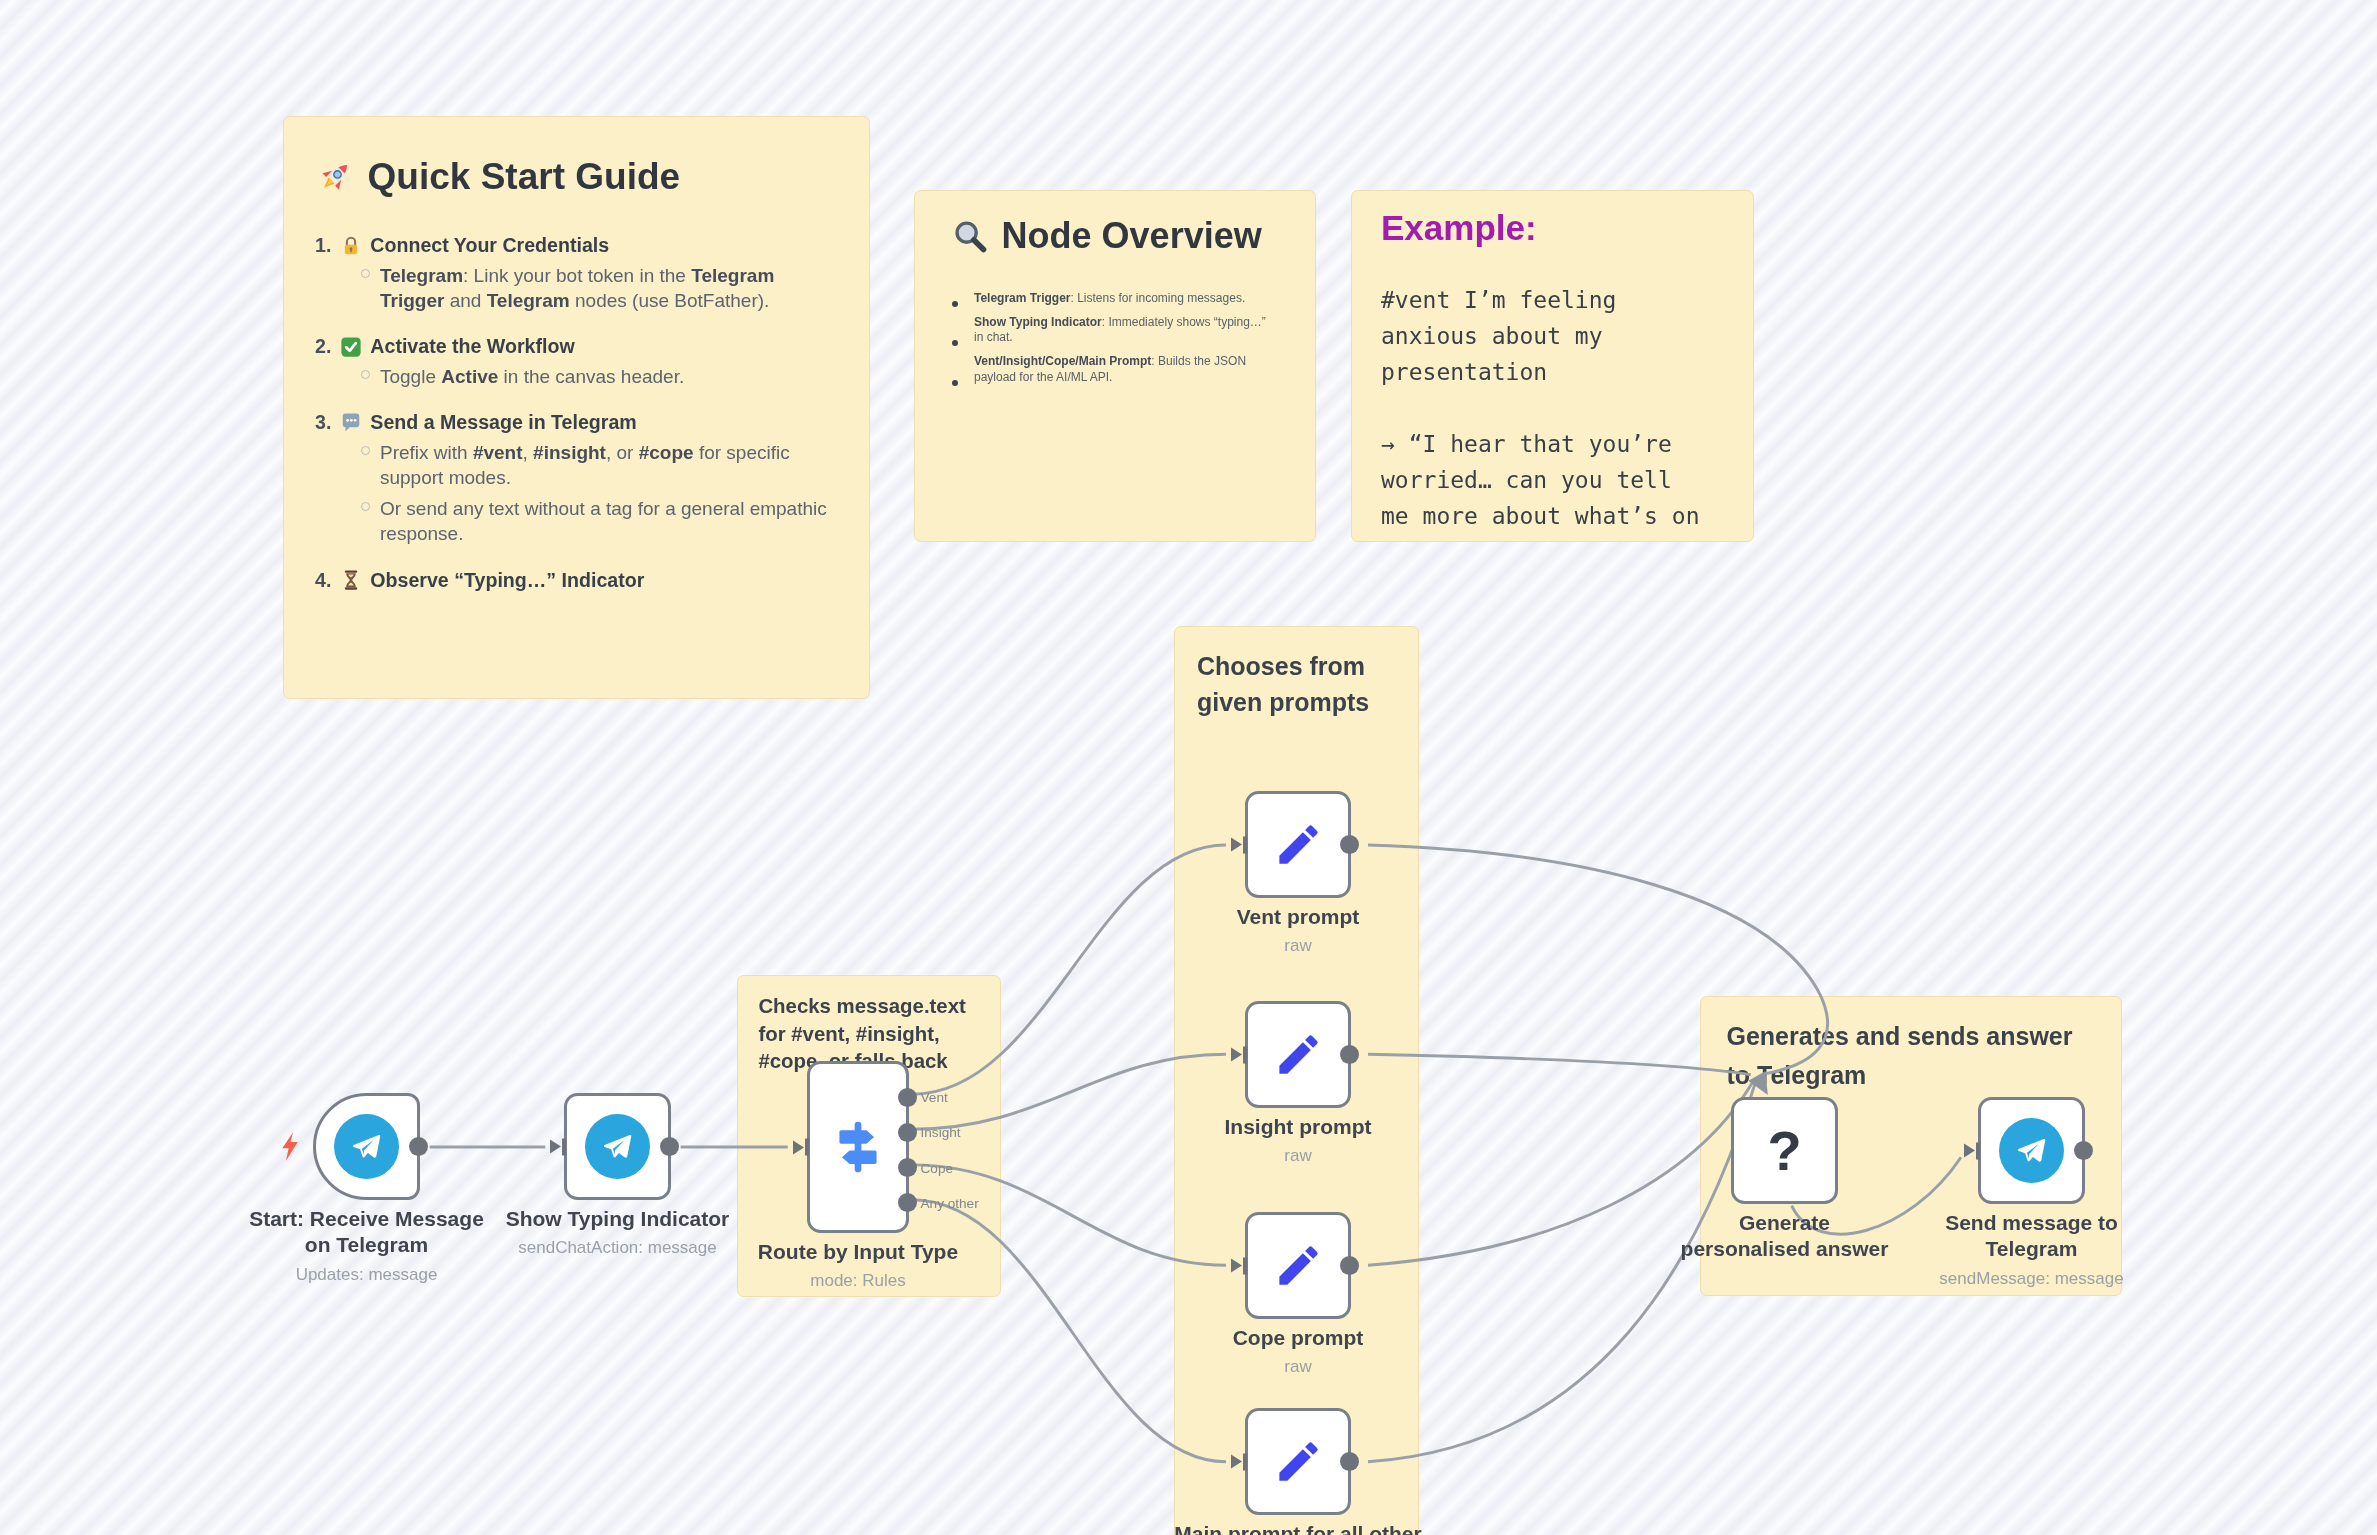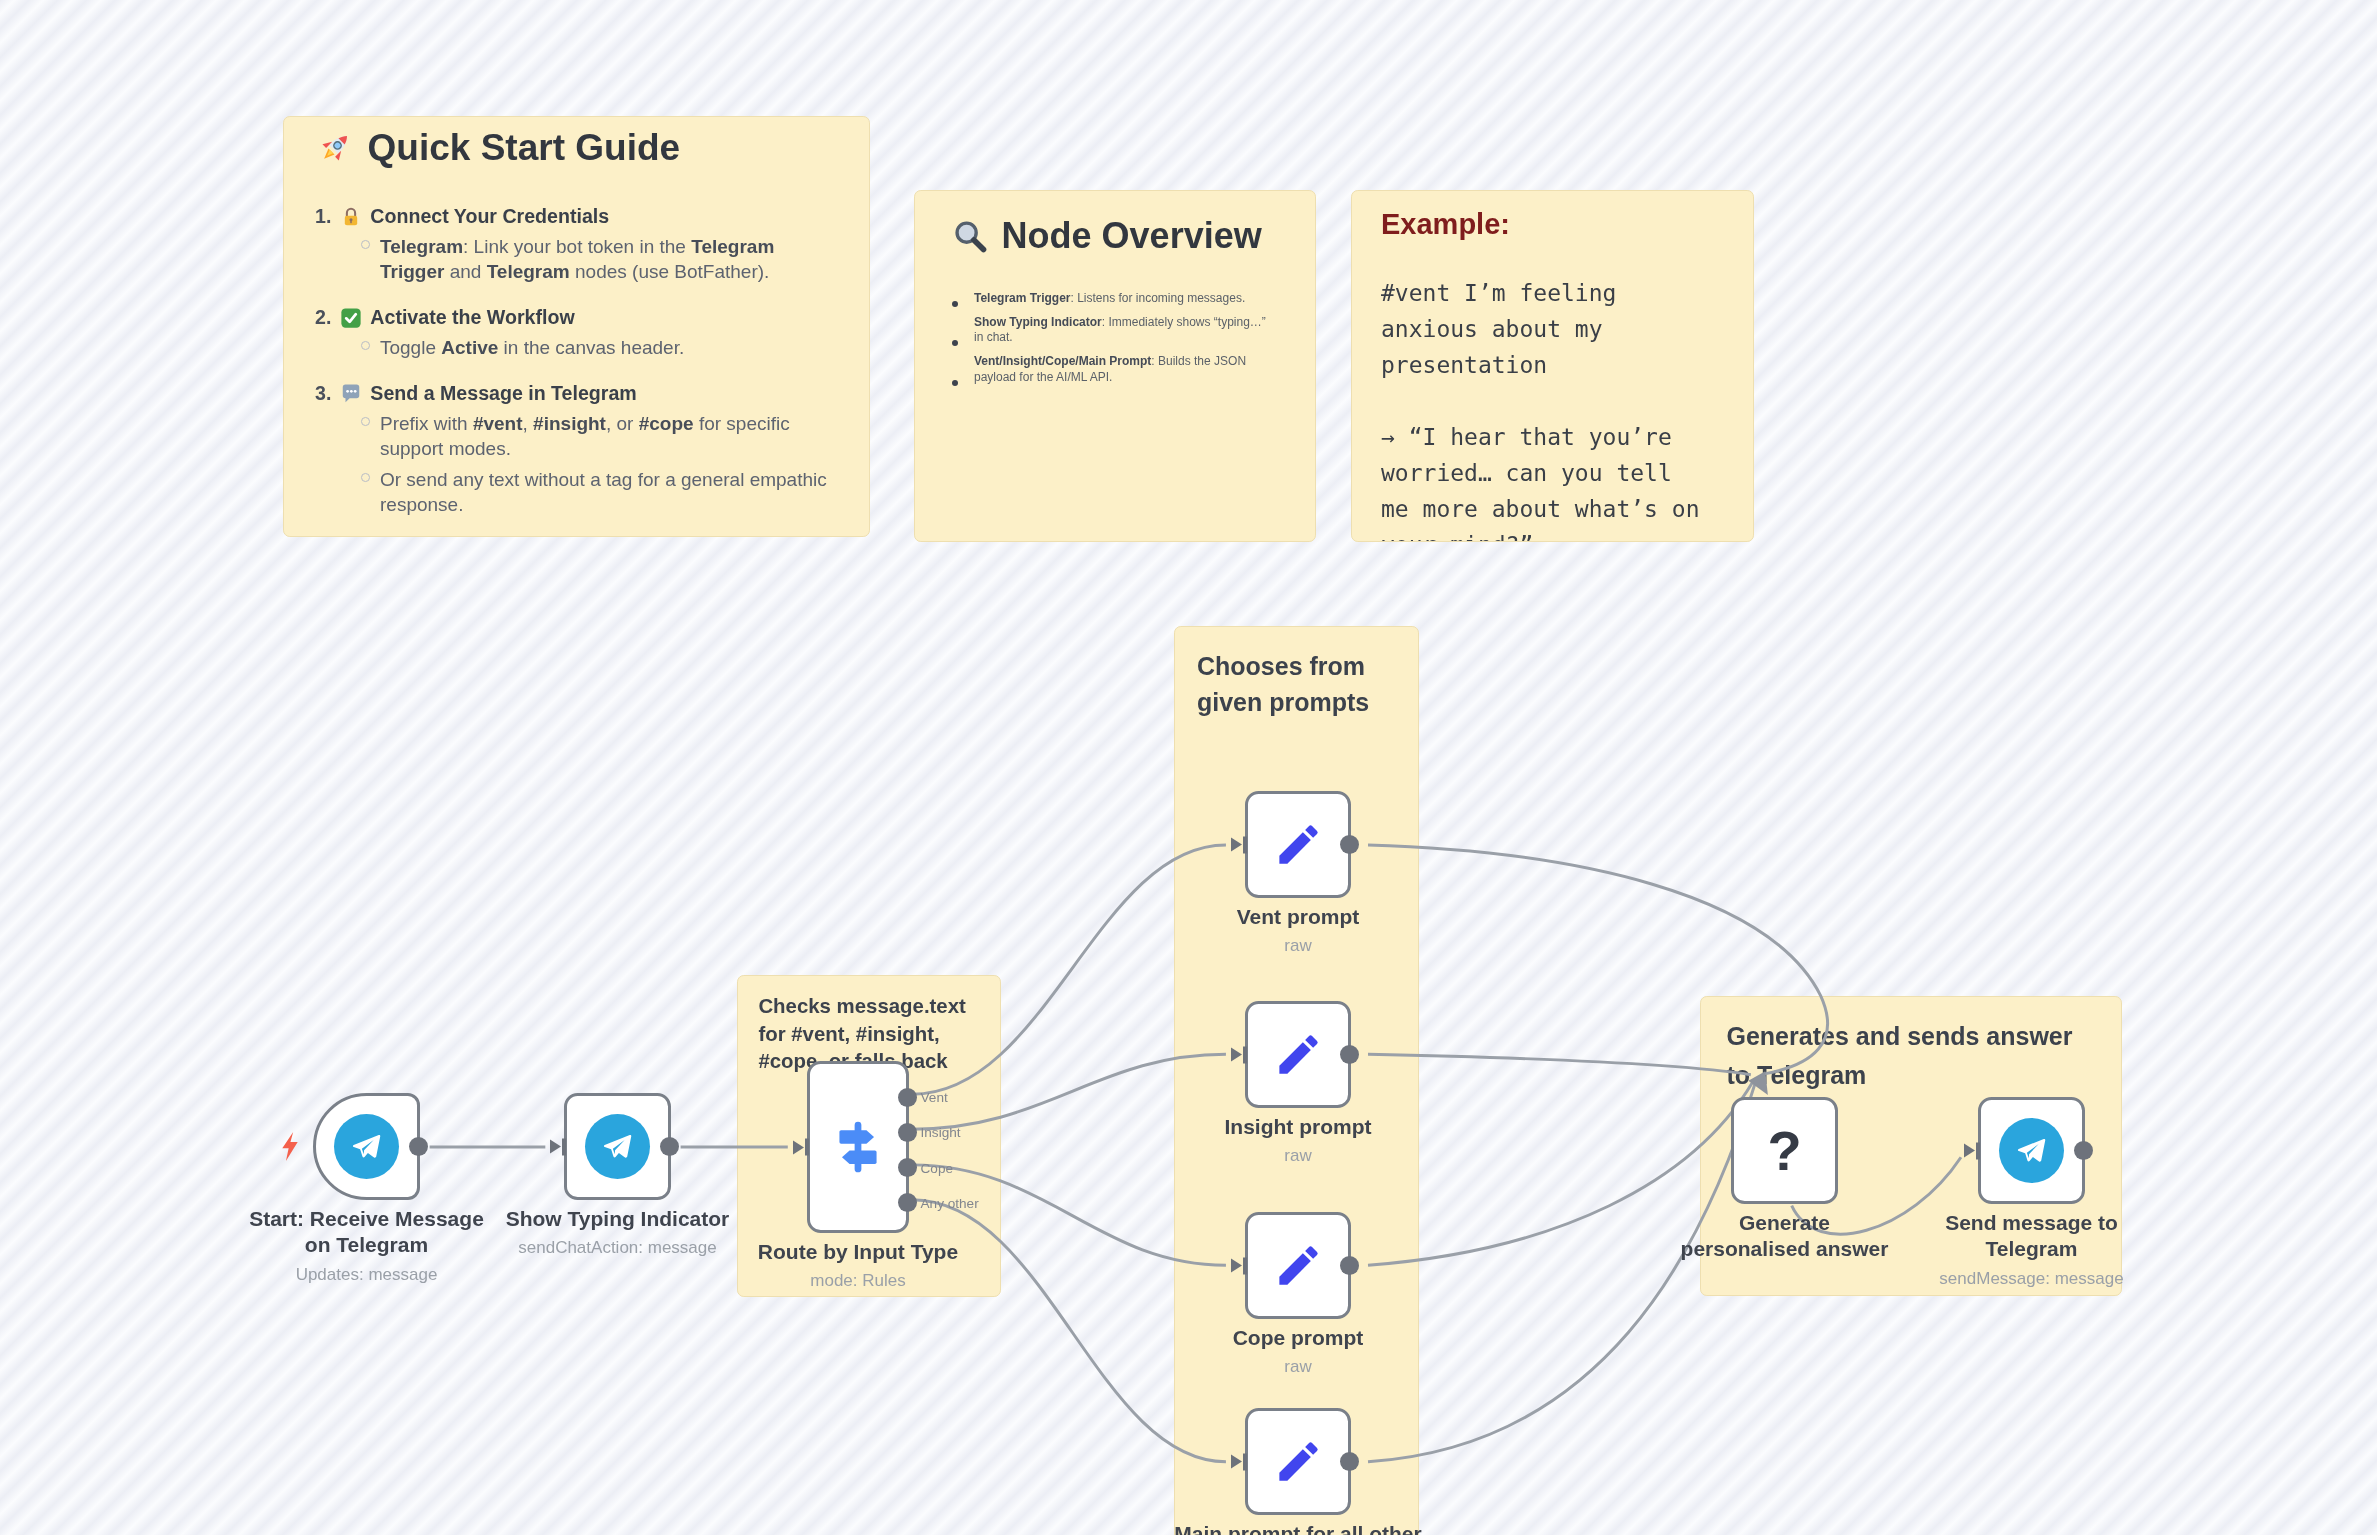--- a/index.html
+++ b/index.html
@@ -13,21 +13,21 @@
   .sticky-title.small{font-size:36px;}
   .qs-item{margin-top:22px;}
   .qs-head{display:flex;align-items:center;gap:8.5px;font-size:19.6px;font-weight:700;color:#3a404a;}
   .qs-num{font-weight:600;color:#4a505b;}
   .qs-sub{display:flex;gap:10.2px;font-size:19px;color:#5d6370;line-height:1.32;margin:6px 0 0 46px;}
   .qs-sub b{color:#474d58;}
   .odot{flex:0 0 auto;width:6.8px;height:6.8px;border:1.7px solid #b9bdc6;border-radius:50%;margin-top:6px;}
   .no-item{display:flex;gap:16px;font-size:12px;color:#5b6169;line-height:1.32;margin-top:7.7px;align-items:flex-end;}
   .no-item b{color:#454b57;}
   .bdot{flex:0 0 auto;width:6px;height:6px;background:#3d434d;border-radius:50%;margin-top:7.7px;}
-  .ex-title{font-size:29px;font-weight:700;color:#7f1d1d;}
+  .ex-title{font-size:35px;font-weight:700;color:#a21caf;}
   .ex-body{margin-top:34px;font-family:"DejaVu Sans Mono",monospace;font-size:23px;line-height:36px;
     color:#3a3f47;white-space:pre;}
   .note-label{font-weight:700;color:#3c424c;}
   
   .node{position:absolute;background:#fff;border:3px solid #7a8089;border-radius:13.6px;
     box-sizing:border-box;display:flex;align-items:center;justify-content:center;z-index:3;}
   .node.trigger{border-radius:60px 13.6px 13.6px 60px;}
   .tg-circle{width:65px;height:65px;border-radius:50%;background:#2aa5dd;display:flex;
     align-items:center;justify-content:center;}
   .nlabel{position:absolute;top:calc(100% + 8.5px);left:50%;transform:translateX(-50%);
@@ -43,21 +43,21 @@
   .sw-out{position:absolute;width:19px;height:19px;border-radius:50%;background:#6d727b;right:-11px;z-index:4;}
   .sw-label{position:absolute;left:calc(100% + 14.5px);font-size:13.6px;color:#82868e;z-index:4;white-space:nowrap;}
   #wires{position:absolute;left:0;top:0;z-index:2;}
   .emoji-svg{flex:0 0 auto;}
 </style>
 </head>
 <body>
 
 <div id="canvas">
 
-  <div class="sticky" style="left:283px;top:116px;width:587px;height:421px;padding:10px 31px;">
+  <div class="sticky" style="left:283px;top:116px;width:587px;height:583px;padding:39px 31px;">
     <div class="sticky-title">
       <svg class="emoji-svg" width="39" height="39" viewBox="0 0 32 32">
         <g transform="rotate(45 16 16)">
           <path d="M16 1.5C20 5.5 21.2 11 21.2 17H10.8C10.8 11 12 5.5 16 1.5Z" fill="#e3ebf2"></path>
           <path d="M16 1.5C17.8 3.3 18.9 5.5 19.6 7.8H12.4C13.1 5.5 14.2 3.3 16 1.5Z" fill="#ef5350"></path>
           <circle cx="16" cy="12.5" r="3" fill="#90caf9" stroke="#546e7a" stroke-width="1.2"></circle>
           <path d="M10.8 13.5L6.5 20.5H10.8Z" fill="#ef5350"></path>
           <path d="M21.2 13.5L25.5 20.5H21.2Z" fill="#ef5350"></path>
           <path d="M12.5 19.5H19.5L16 28Z" fill="#ffa726"></path>
           <path d="M14 19.5H18L16 24.5Z" fill="#ffd54f"></path>

